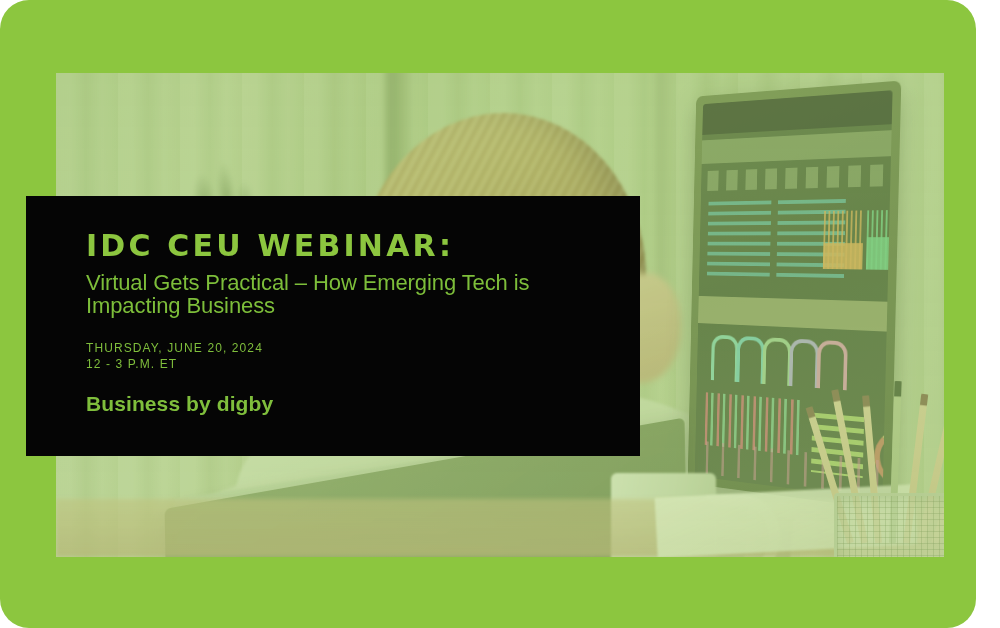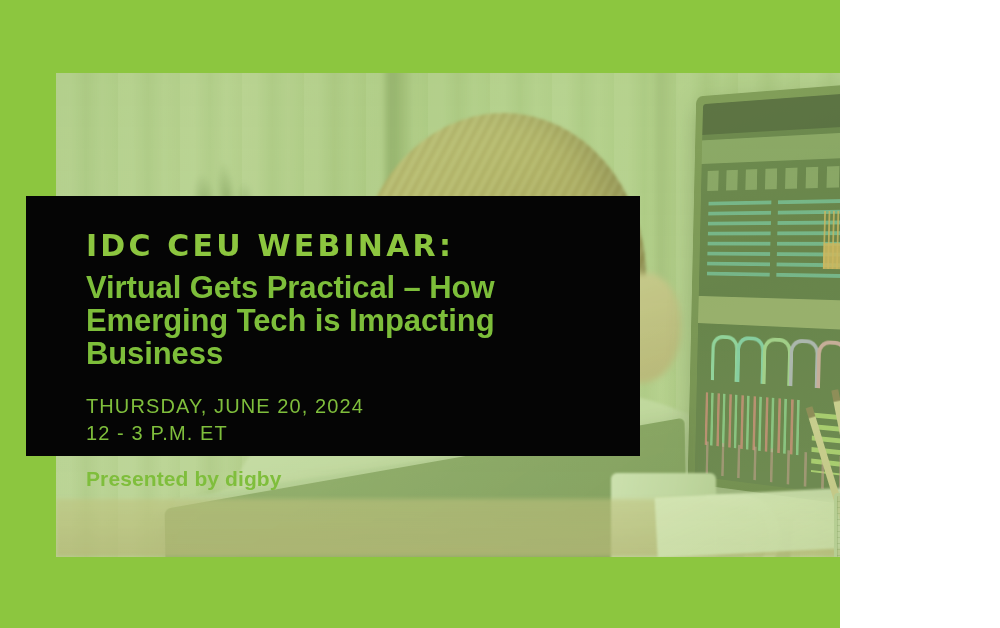--- a/index.html
+++ b/index.html
@@ -7,24 +7,25 @@
     margin: 0;
     padding: 0;
     background: #ffffff;
   }
   body {
     font-family: "Liberation Sans", sans-serif;
   }
 
   #promo-canvas {
     position: relative;
-    width: 840px;
+    width: 976px;
     height: 628px;
     overflow: hidden;
     background: #8CC63F;
+    border-radius: 29px;
   }
 
   
   .photo-plate {
     position: absolute;
     left: 56px;
     top: 73px;
     width: 888px;
     height: 484px;
     overflow: hidden;
@@ -381,32 +382,32 @@
     font-weight: 700;
     letter-spacing: 3.2px;
     line-height: 1.05;
     text-transform: uppercase;
   }
 
   .headline {
     margin: 9px 0 0 0;
     color: #7DBE3A;
     font-family: "Liberation Sans", sans-serif;
-    font-size: 31px;
-    font-weight: 700;
+    font-size: 22px;
+    font-weight: 400;
     line-height: 1.08;
     max-width: 530px;
     letter-spacing: -0.1px;
   }
 
   .datetime {
     margin: 22px 0 0 0;
     color: #7FBE3C;
     font-family: "Liberation Sans", sans-serif;
-    font-size: 20px;
+    font-size: 12px;
     font-weight: 400;
     letter-spacing: 1.1px;
     line-height: 1.35;
   }
   .datetime .line { display: block; }
 
   .presented {
     margin: 20px 0 0 0;
     color: #7FBE3C;
     font-family: "Liberation Sans", sans-serif;
@@ -487,16 +488,16 @@
   <div class="text-panel">
     <p class="eyebrow">IDC CEU WEBINAR:</p>
 
     <h1 class="headline">Virtual Gets Practical – How Emerging Tech is Impacting Business</h1>
 
     <p class="datetime">
       <span class="line">THURSDAY, JUNE 20, 2024</span>
       <span class="line">12 - 3 P.M. ET</span>
     </p>
 
-    <p class="presented">Presented by digby</p>
+    <p class="presented">Business by digby</p>
   </div>
 
 </div>
 
 </body></html>

